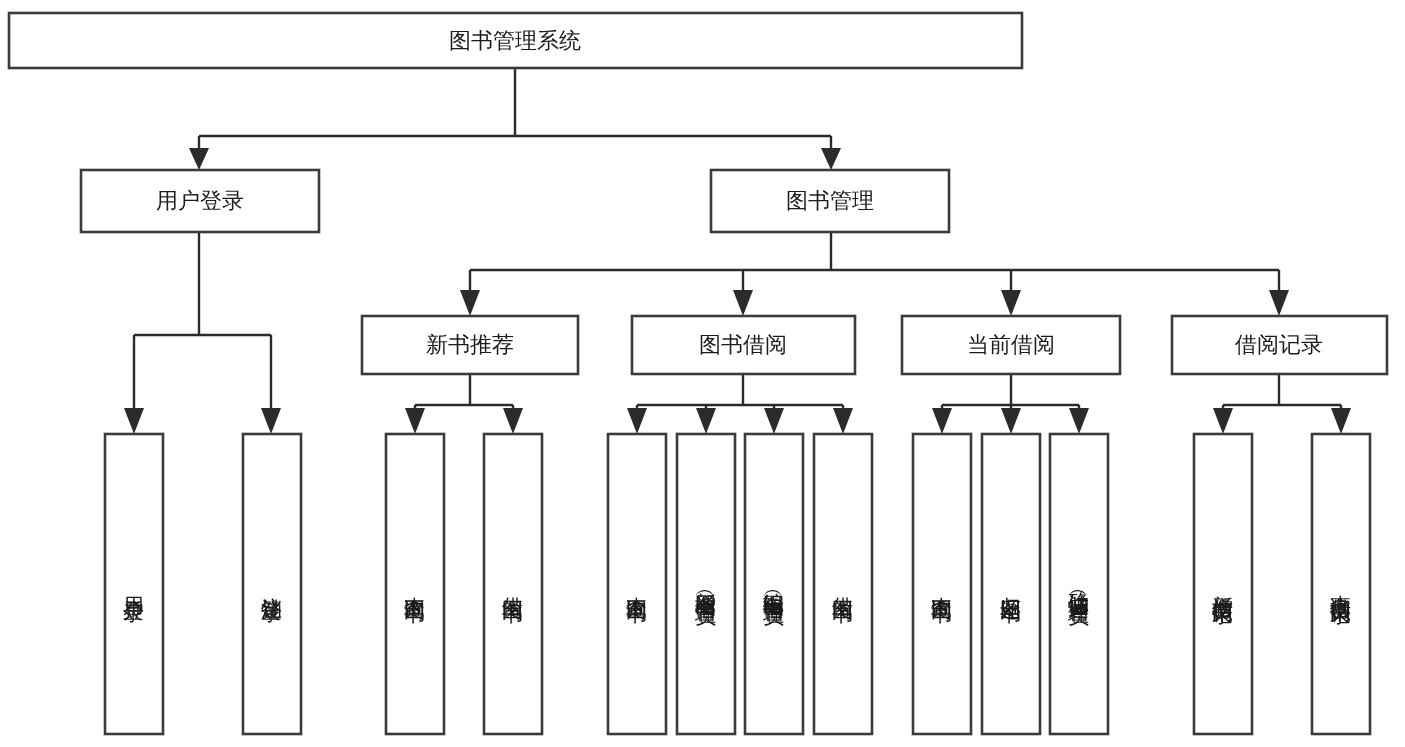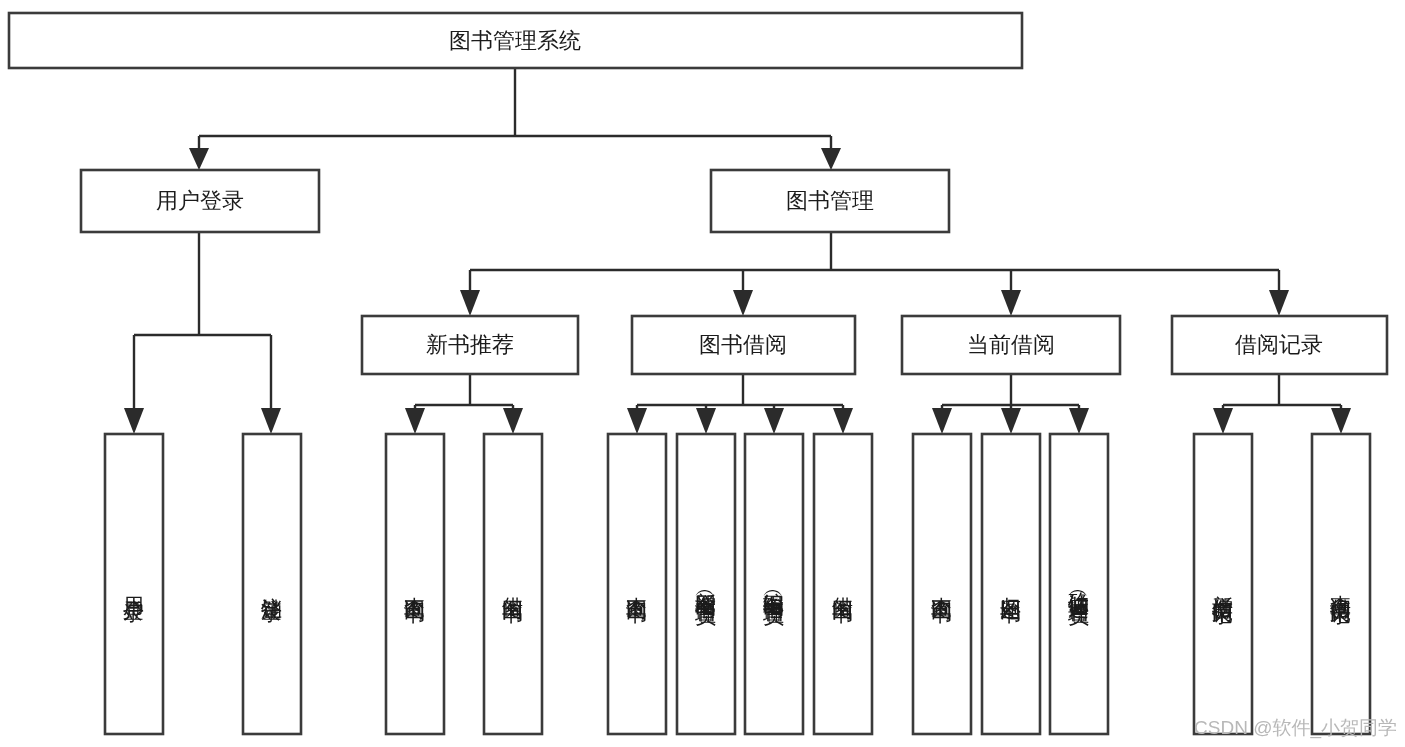--- a/index.html
+++ b/index.html
@@ -200,14 +200,13 @@
   <div class="node-label-v" style="left:745px; top:434px; width:58px; height:300px;">编辑图书（管理员）</div>
   <div class="node-label-v" style="left:814px; top:434px; width:58px; height:300px;">借阅图书</div>
 
   <div class="node-label-v" style="left:913px; top:434px; width:58px; height:300px;">查询图书</div>
   <div class="node-label-v" style="left:982px; top:434px; width:58px; height:300px;">归还图书</div>
   <div class="node-label-v" style="left:1050px; top:434px; width:58px; height:300px;">确认归还（管理员）</div>
 
   <div class="node-label-v" style="left:1194px; top:434px; width:58px; height:300px;">新增借阅记录</div>
   <div class="node-label-v" style="left:1312px; top:434px; width:58px; height:300px;">查询借阅记录</div>
 
-  <div class="watermark">CSDN @软件_小贺同学</div>
 </div>
 
 </body></html>

